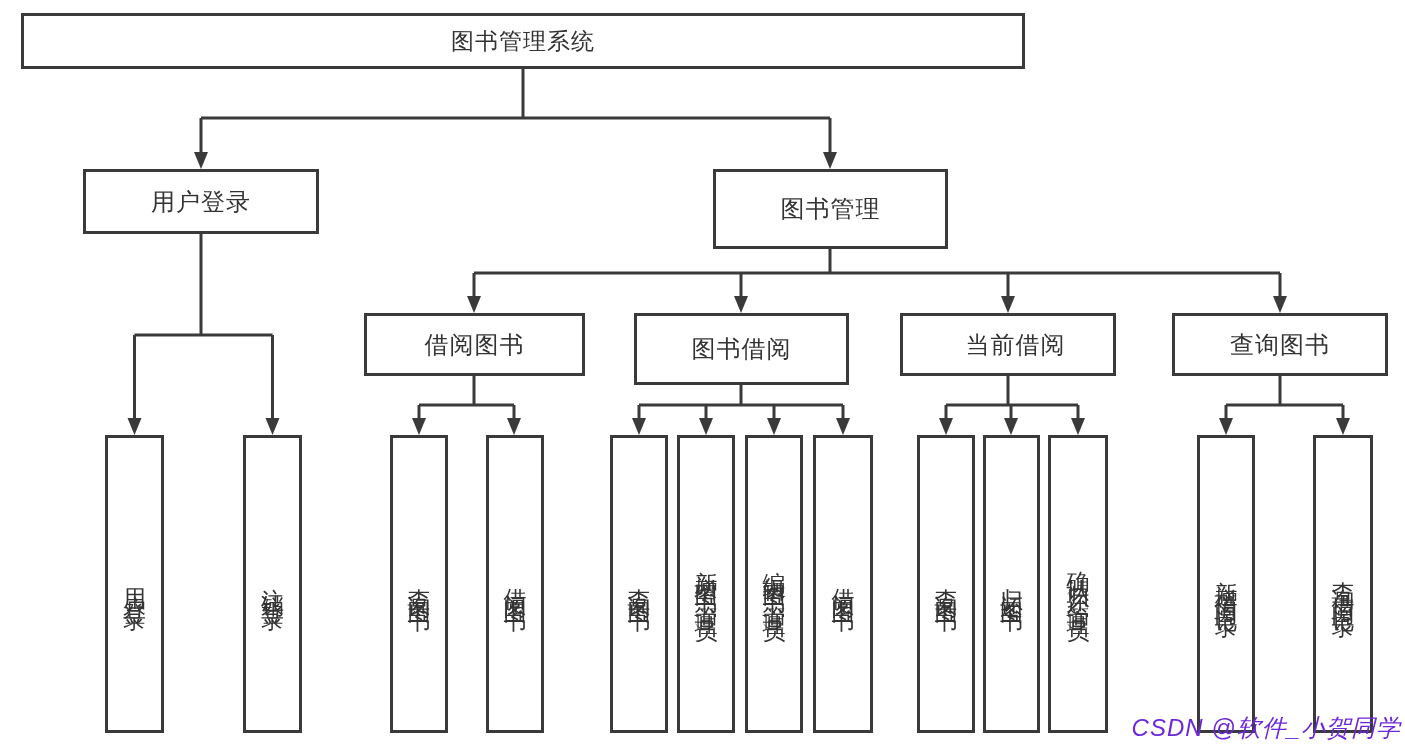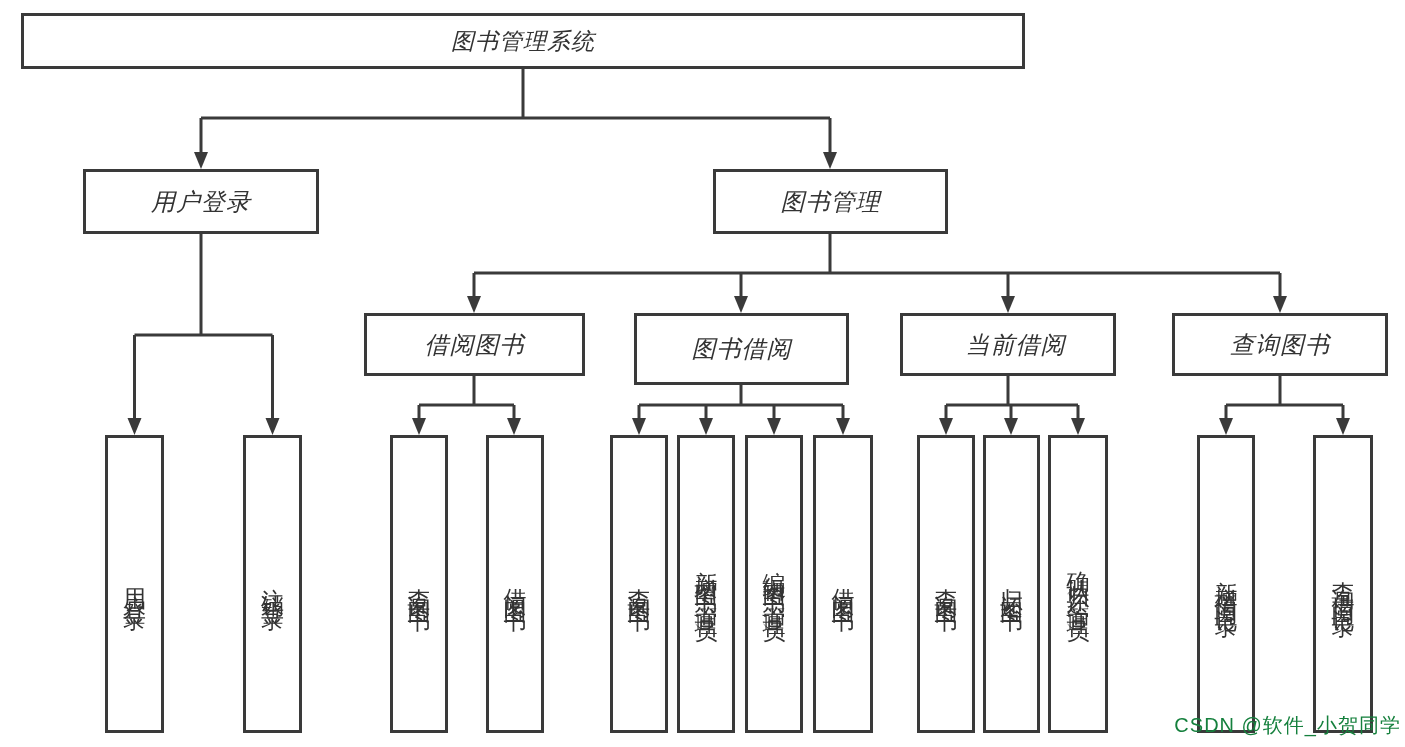--- a/index.html
+++ b/index.html
@@ -15,21 +15,21 @@
     position: absolute;
     box-sizing: border-box;
     border: 3px solid #3a3a3a;
     background: #ffffff;
     display: flex;
     align-items: center;
     justify-content: center;
     color: #333333;
     text-align: center;
   }
-  .node-h { font-size: 24px; letter-spacing: 1px; font-style: italic; }
+  .node-h { font-size: 24px; letter-spacing: 1px; }
   .node-root { font-size: 23px; }
   .node-v { font-size: 23px; }
   .node-v .vtext {
     writing-mode: vertical-rl;
     text-orientation: mixed;
     letter-spacing: 7px;
     line-height: 1;
     max-height: 286px;
   }
   #connectors {
@@ -37,24 +37,25 @@
     left: 0; top: 0;
     width: 1405px; height: 747px;
     pointer-events: none;
   }
   #connectors path { stroke: #3a3a3a; stroke-width: 3; fill: none; }
   #connectors polygon { fill: #3a3a3a; stroke: none; }
   .watermark {
     position: absolute;
     right: 4px;
     top: 712px;
-    font-size: 20px;
-    color: #15803d;
+    font-size: 24px;
+    color: #6d28d9;
     letter-spacing: 1px;
     white-space: nowrap;
+    font-style: italic;
   }
 </style>
 </head>
 <body>
 
 <div id="stage">
 
   <svg id="connectors" viewBox="0 0 1405 747" xmlns="http://www.w3.org/2000/svg">
 
     <path d="M523,69 V118 M201,118 H830 M201,118 V154 M830,118 V154"></path>
@@ -91,21 +92,21 @@
     <polygon points="1336,418 1350,418 1343,435"></polygon>
   </svg>
 
   <div class="node node-h node-root" style="left:21px; top:13px; width:1004px; height:56px;">
     <span>图书管理系统</span>
   </div>
 
   <div class="node node-h" style="left:83px; top:169px; width:236px; height:65px;">
     <span>用户登录</span>
   </div>
-  <div class="node node-h" style="left:713px; top:169px; width:235px; height:65px;">
+  <div class="node node-h" style="left:713px; top:169px; width:235px; height:80px;">
     <span>图书管理</span>
   </div>
 
   <div class="node node-h" style="left:364px; top:313px; width:221px; height:63px;">
     <span>借阅图书</span>
   </div>
   <div class="node node-h" style="left:634px; top:313px; width:215px; height:72px;">
     <span>图书借阅</span>
   </div>
   <div class="node node-h" style="left:900px; top:313px; width:216px; height:63px;padding-left:15px;">

